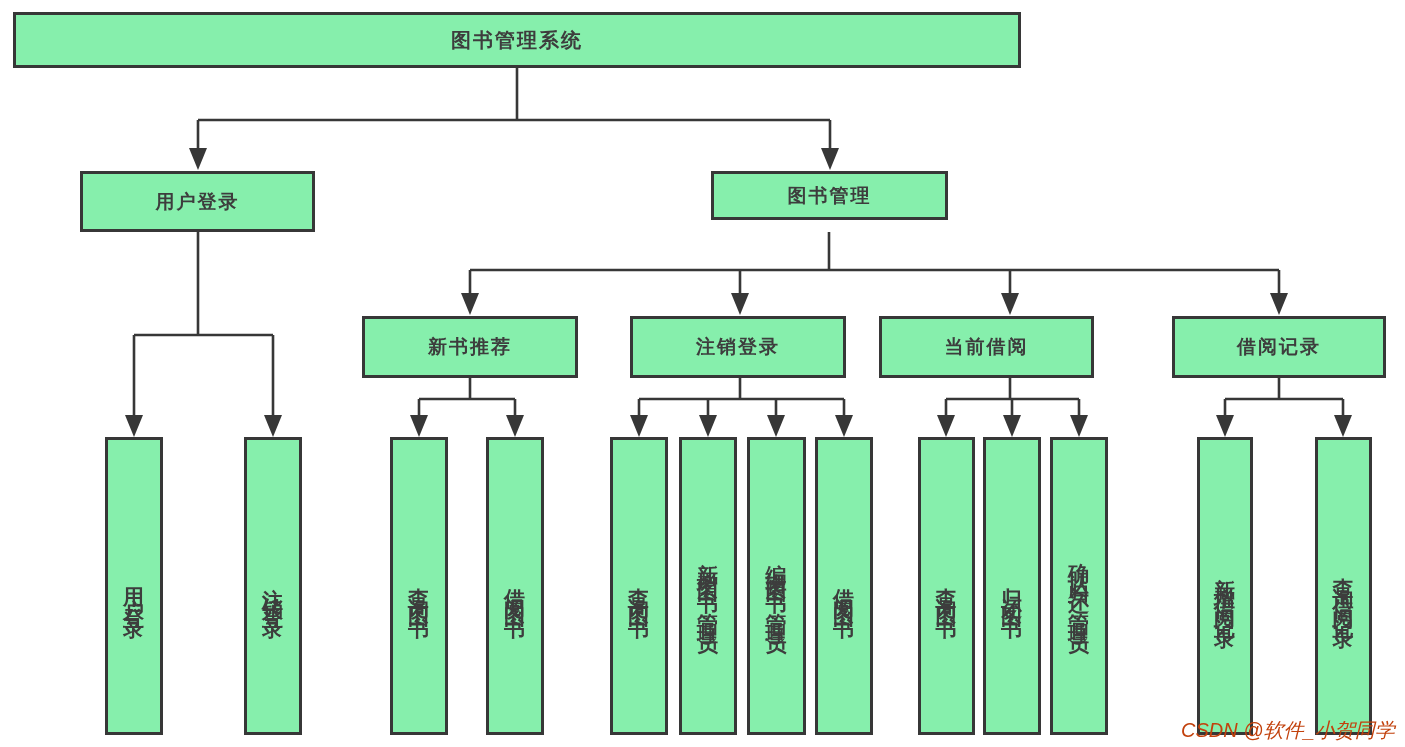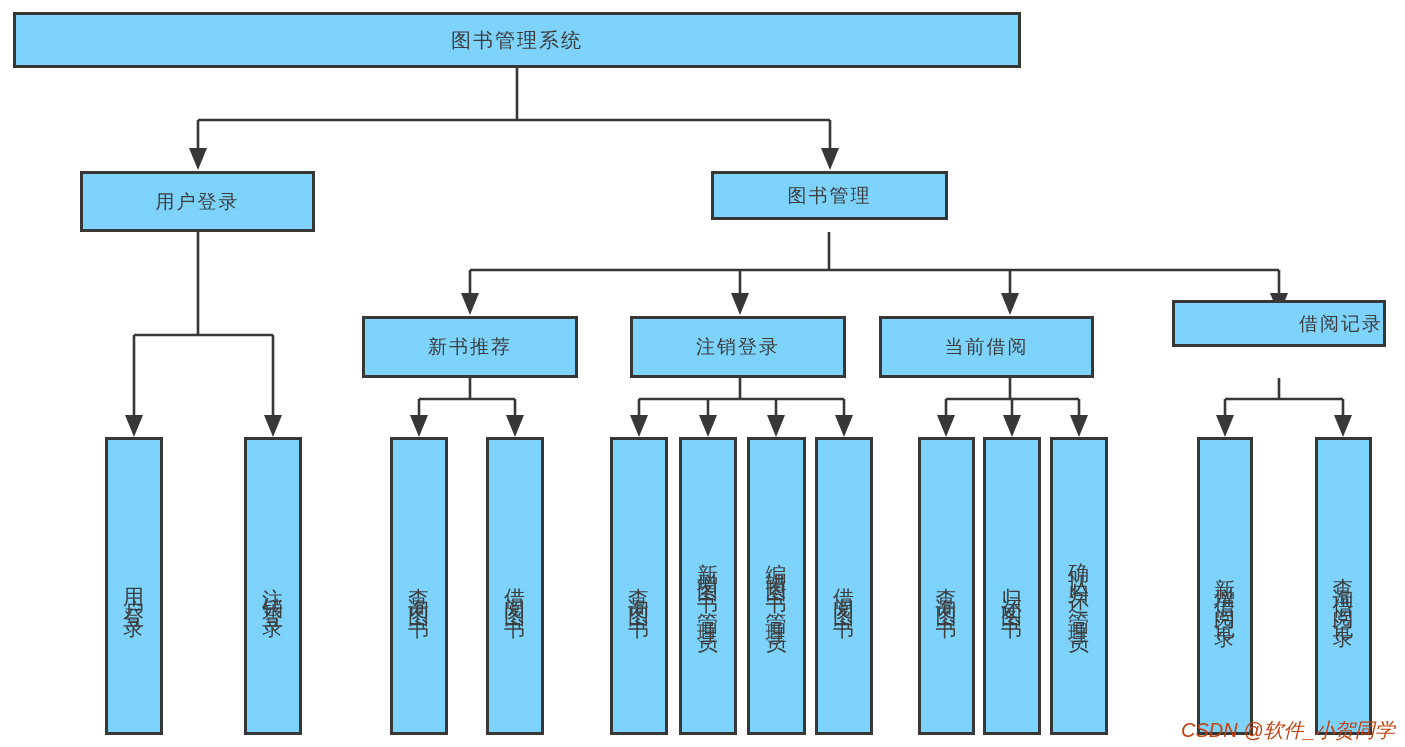--- a/index.html
+++ b/index.html
@@ -17,27 +17,28 @@
   }
   .connectors {
     position: absolute;
     left: 0;
     top: 0;
     z-index: 1;
   }
   .node {
     position: absolute;
     box-sizing: border-box;
-    background: #7dd3fc;
+    background: #86efac;
     border: 3px solid #373737;
     color: #3d3d3d;
     display: flex;
     align-items: center;
     justify-content: center;
     z-index: 2;
+    font-weight: bold;
   }
   .node.h span {
     font-size: 19px;
     letter-spacing: 2px;
     white-space: nowrap;
   }
   .node.root span {
     font-size: 20px;
   }
   .node.v span {
@@ -146,21 +147,21 @@
 
   <div class="node h" style="left:362px; top:316px; width:216px; height:62px;">
     <span>新书推荐</span>
   </div>
   <div class="node h" style="left:630px; top:316px; width:216px; height:62px;">
     <span>注销登录</span>
   </div>
   <div class="node h" style="left:879px; top:316px; width:215px; height:62px;">
     <span>当前借阅</span>
   </div>
-  <div class="node h" style="left:1172px; top:300px; width:214px; height:47px;justify-content:flex-end;">
+  <div class="node h" style="left:1172px; top:316px; width:214px; height:62px;">
     <span>借阅记录</span>
   </div>
 
   <div class="node v" style="left:105px; top:437px; width:58px; height:298px;">
     <span>用户登录</span>
   </div>
   <div class="node v" style="left:244px; top:437px; width:58px; height:298px;">
     <span>注销登录</span>
   </div>
 

